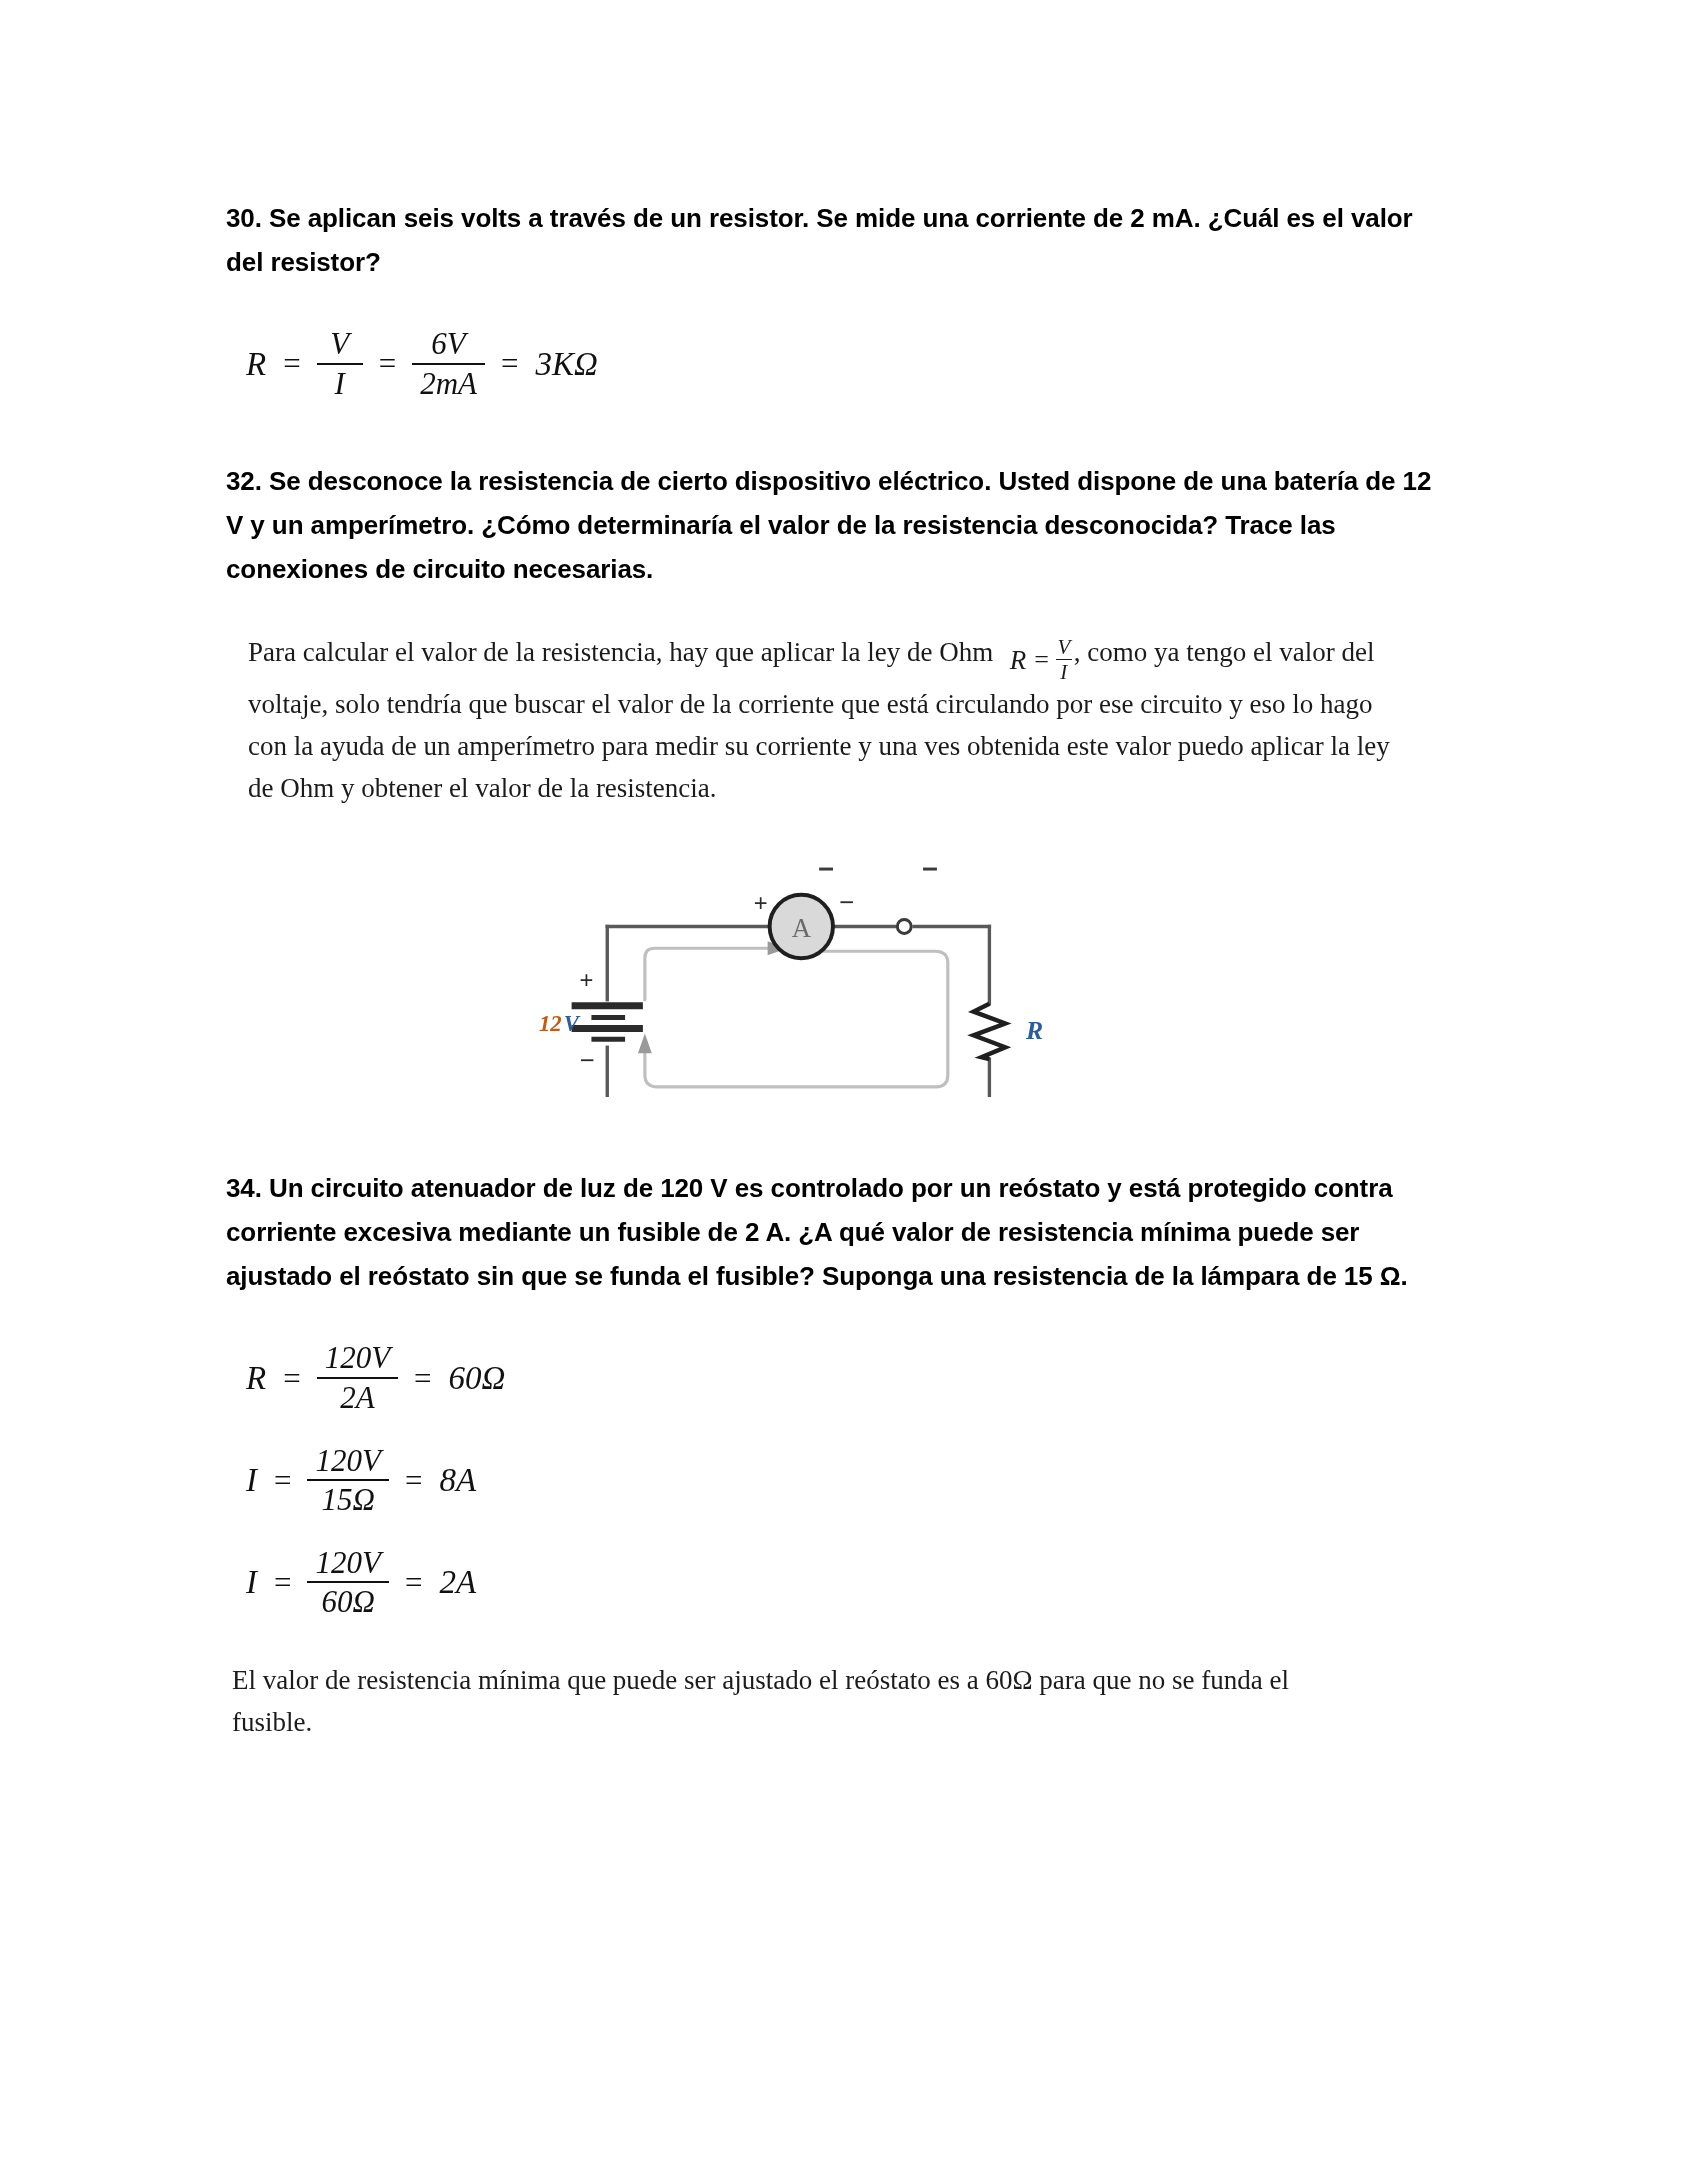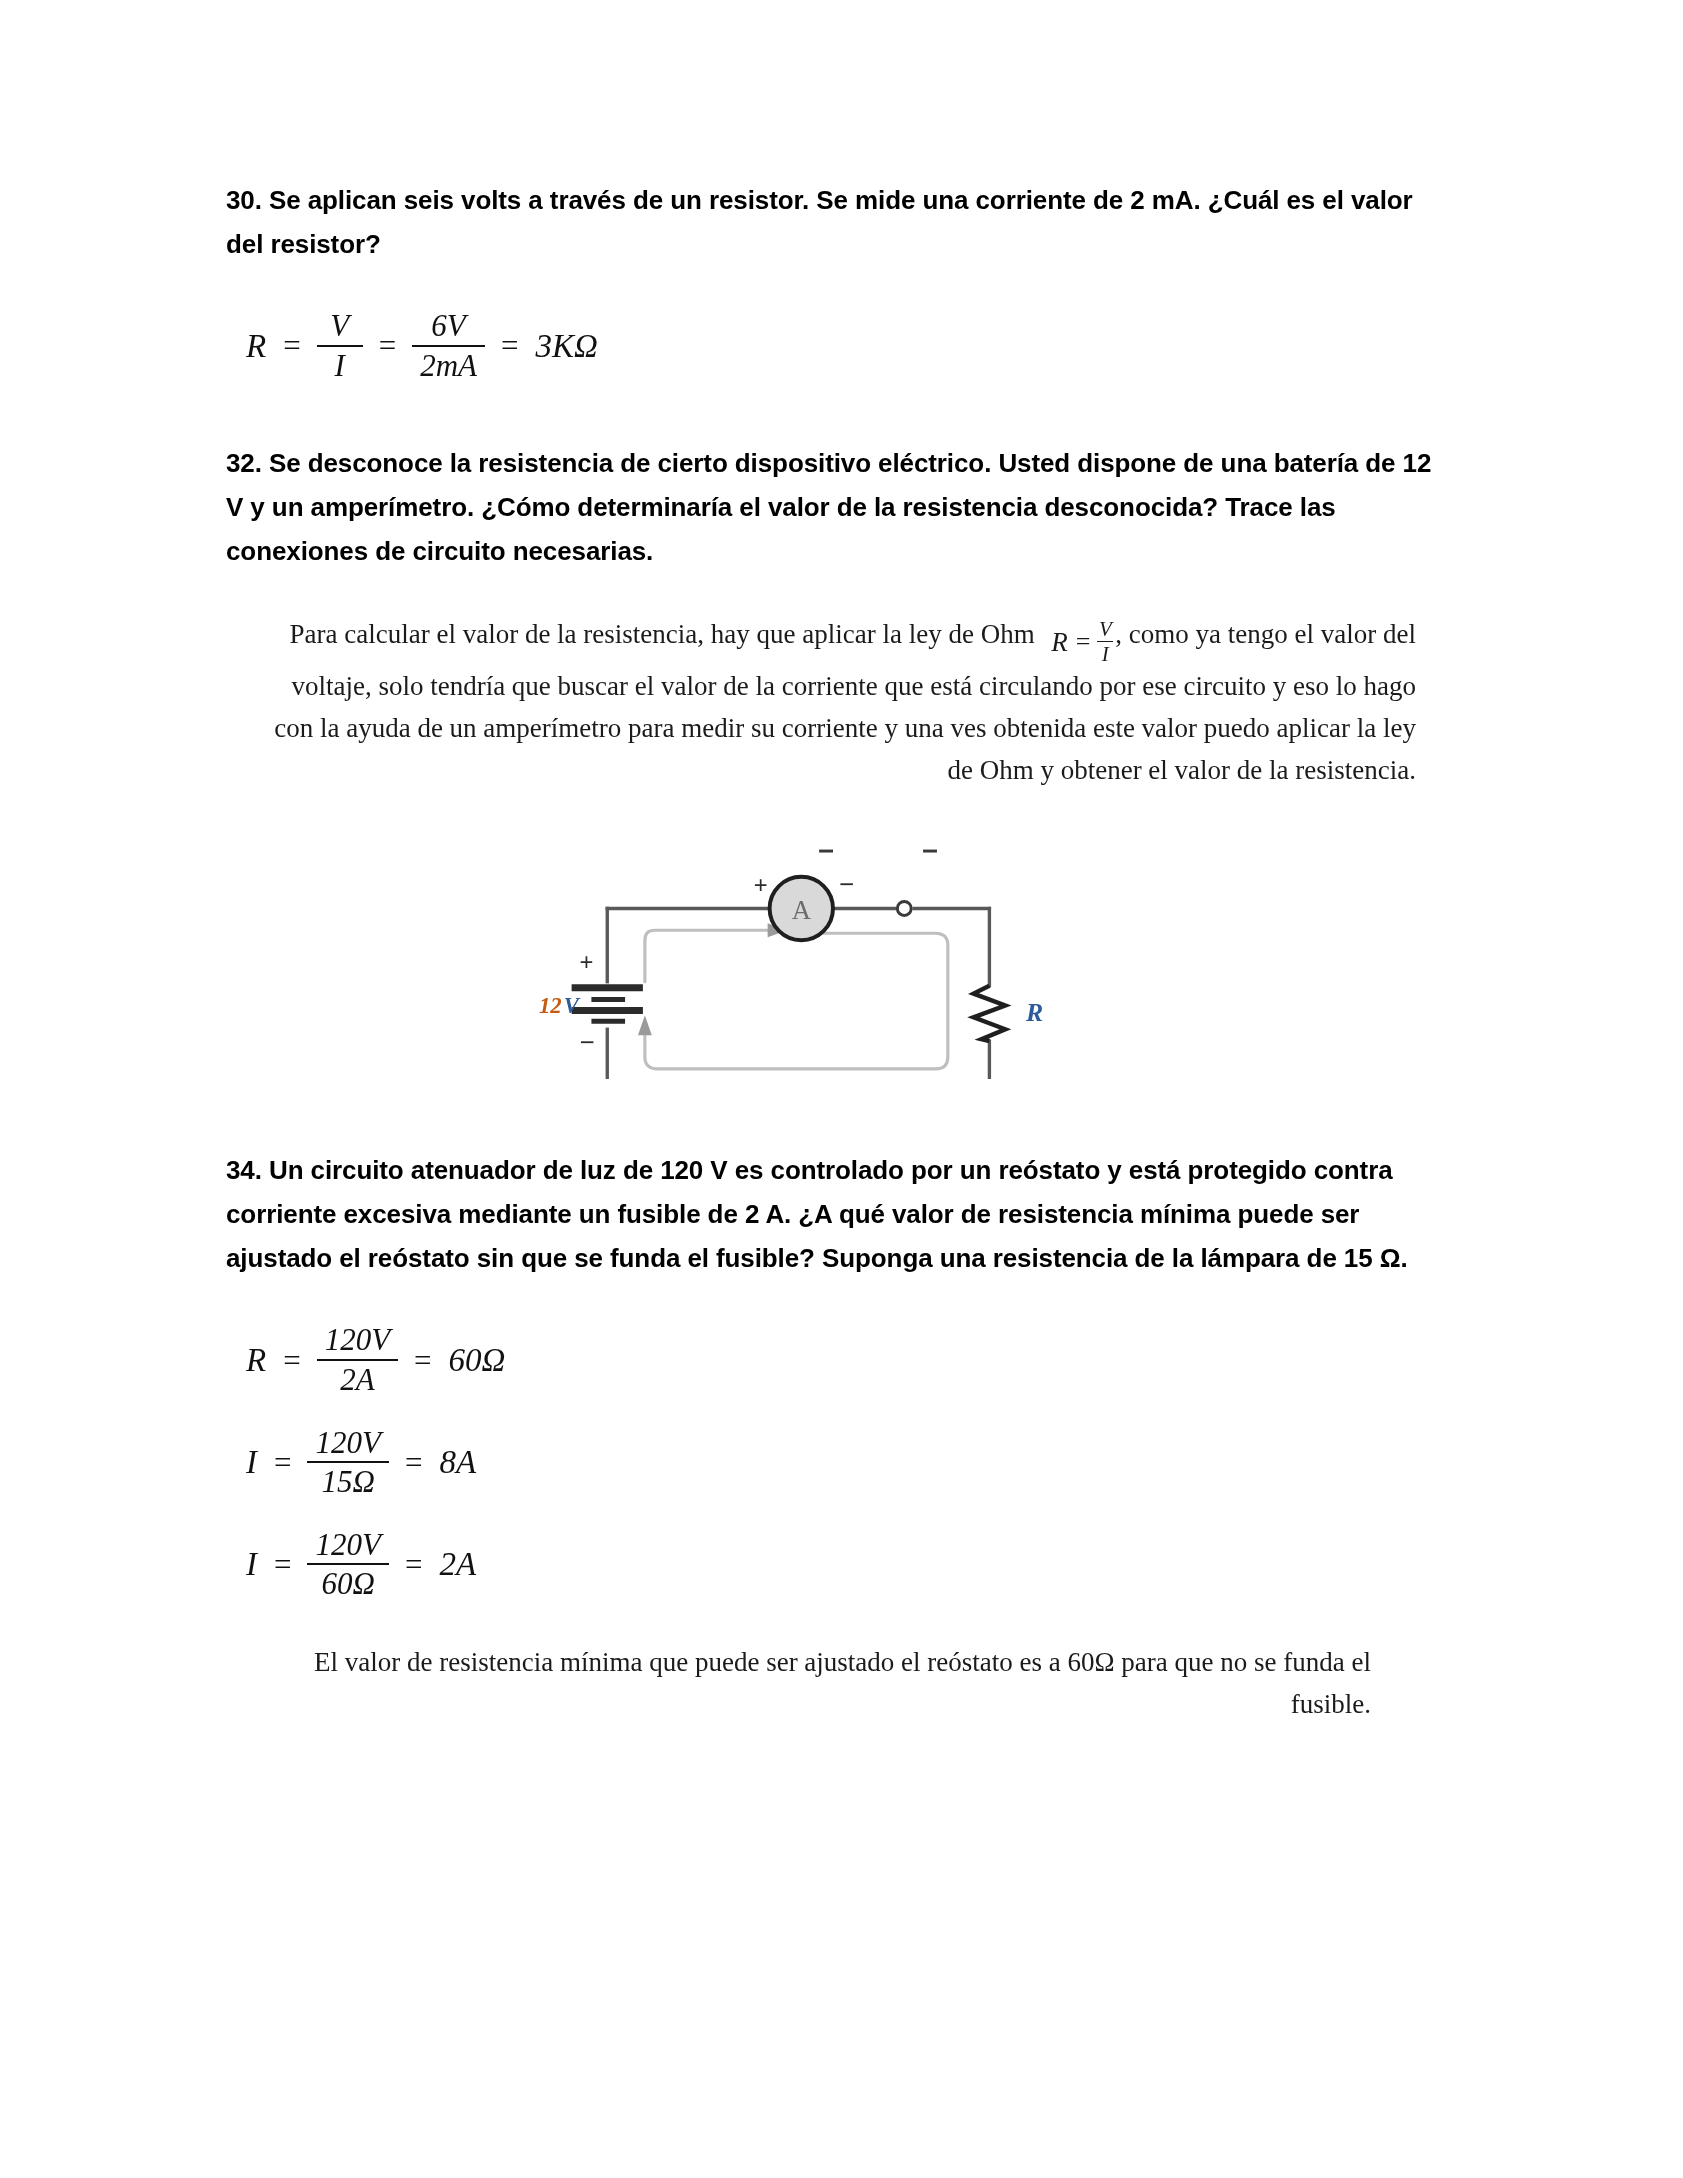--- a/index.html
+++ b/index.html
@@ -18,21 +18,21 @@
   .page {
     position: absolute;
     left: 0; top: 0;
     width: 1683px;
     height: 2178px;
     background: #ffffff;
   }
   .content {
     position: absolute;
     left: 226px;
-    top: 178px;
+    top: 196px;
     width: 1210px;
   }
 
   
   .question {
     font-family: "Liberation Sans", sans-serif;
     font-weight: bold;
     font-size: 26px;
     line-height: 44px;
     letter-spacing: -0.1px;
@@ -41,21 +41,21 @@
     text-align: left;
   }
 
   
   .answer-par {
     font-family: "Liberation Serif", serif;
     font-size: 27px;
     line-height: 42px;
     color: #1b1b1b;
     margin: 0;
-    text-align: right;
+    text-align: left;
   }
 
   
   .math {
     font-family: "Liberation Serif", serif;
     font-style: italic;
     color: #111111;
     display: flex;
     align-items: center;
     white-space: nowrap;

